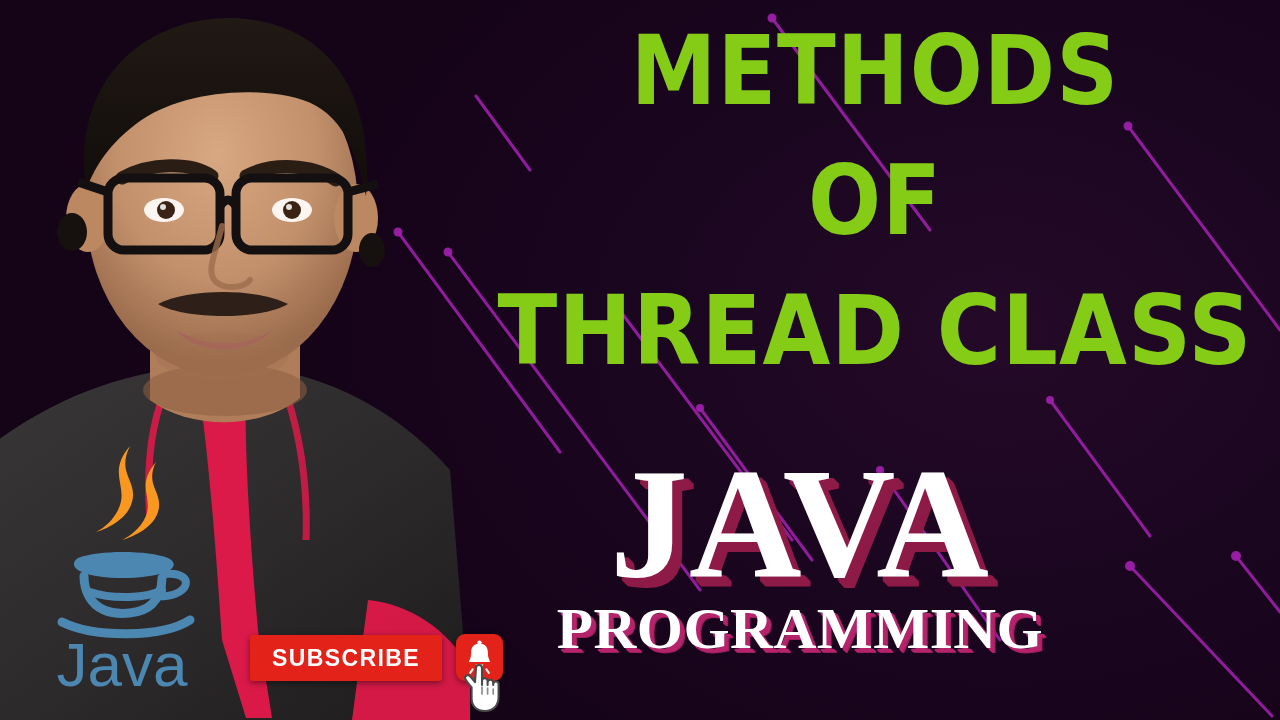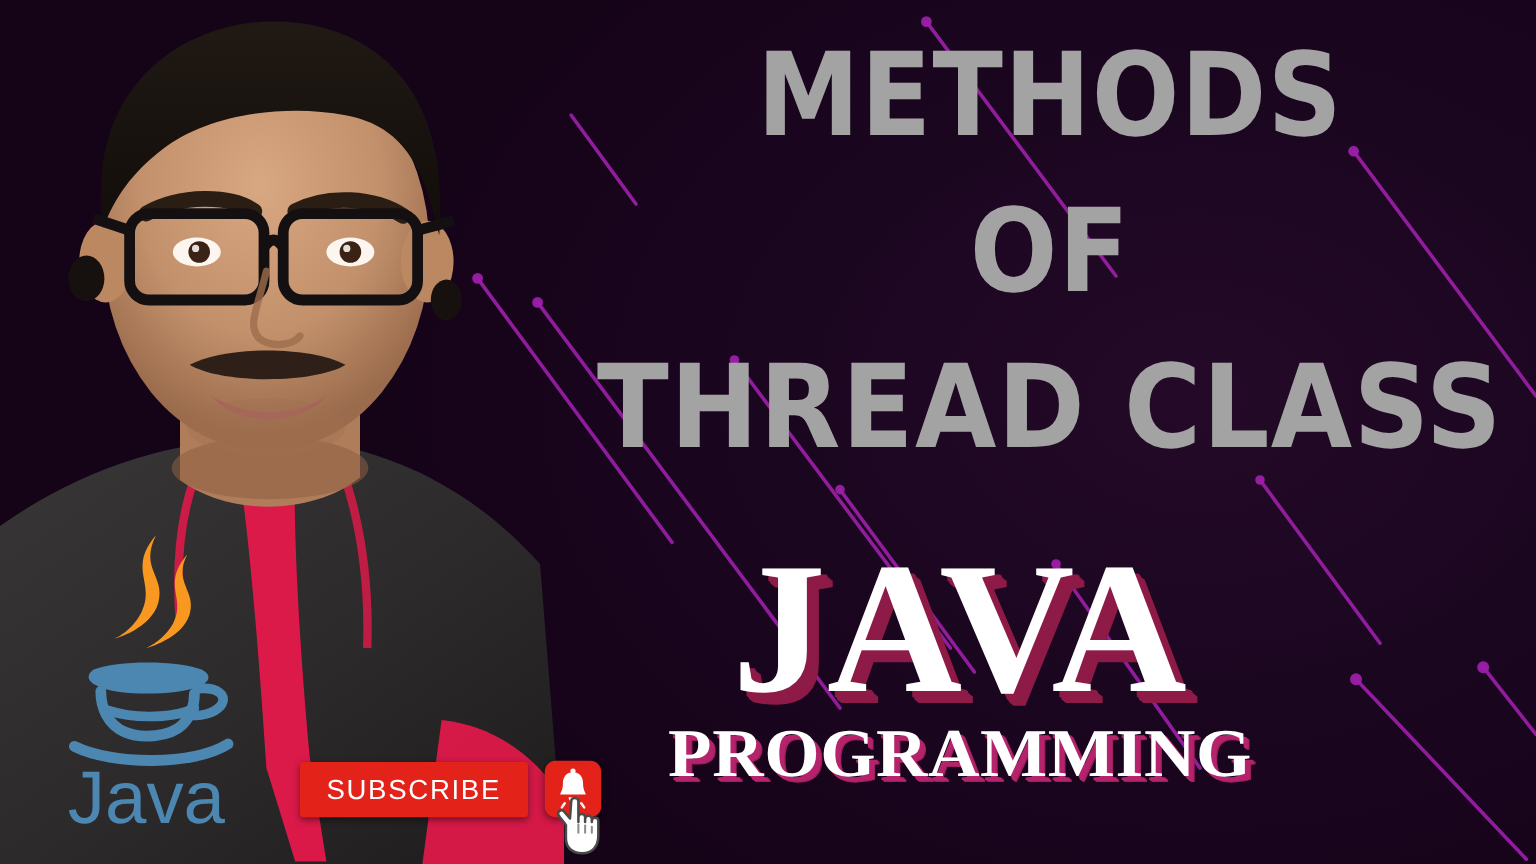--- a/index.html
+++ b/index.html
@@ -54,21 +54,21 @@
     top: 634px;
     display: flex;
     align-items: center;
     gap: 14px;
   }
   .subscribe-btn {
     background: #E32219;
     color: #ffffff;
     font-size: 23px;
     letter-spacing: 1.4px;
-    font-weight: 400;
+    font-weight: 700;
     padding: 12px 22px 11px;
     border-radius: 3px;
     line-height: 1;
     box-shadow: 0 2px 6px rgba(0,0,0,.45);
     font-family: "Liberation Sans", sans-serif;
     cursor: pointer;
   }
   .bell-btn {
     position: relative;
     width: 47px; height: 47px;
@@ -84,24 +84,24 @@
     top: 658px;
     width: 54px; height: 62px;
     pointer-events: none;
   }
   .hand-cursor svg { display:block; width:100%; height:100%; }
 
   
   .headline {
     position: absolute;
     left: 470px;
-    top: 32px;
+    top: 22px;
     width: 810px;
     text-align: center;
-    color: #a3a3a3;
+    color: #84cc16;
     font-family: "DejaVu Sans", sans-serif;
     font-weight: 700;
     line-height: 1.0;
     letter-spacing: 1px;
   }
   .headline .l1 { display:block; font-size: 86px; transform: scaleY(1.12); transform-origin: top center; }
   .headline .l2 { display:block; font-size: 86px; margin-top: 44px; transform: scaleY(1.12); transform-origin: top center; }
   .headline .l3 { display:block; font-size: 86px; margin-top: 44px; transform: scaleY(1.12) scaleX(1.02); transform-origin: top center; white-space: nowrap; }
 
   

